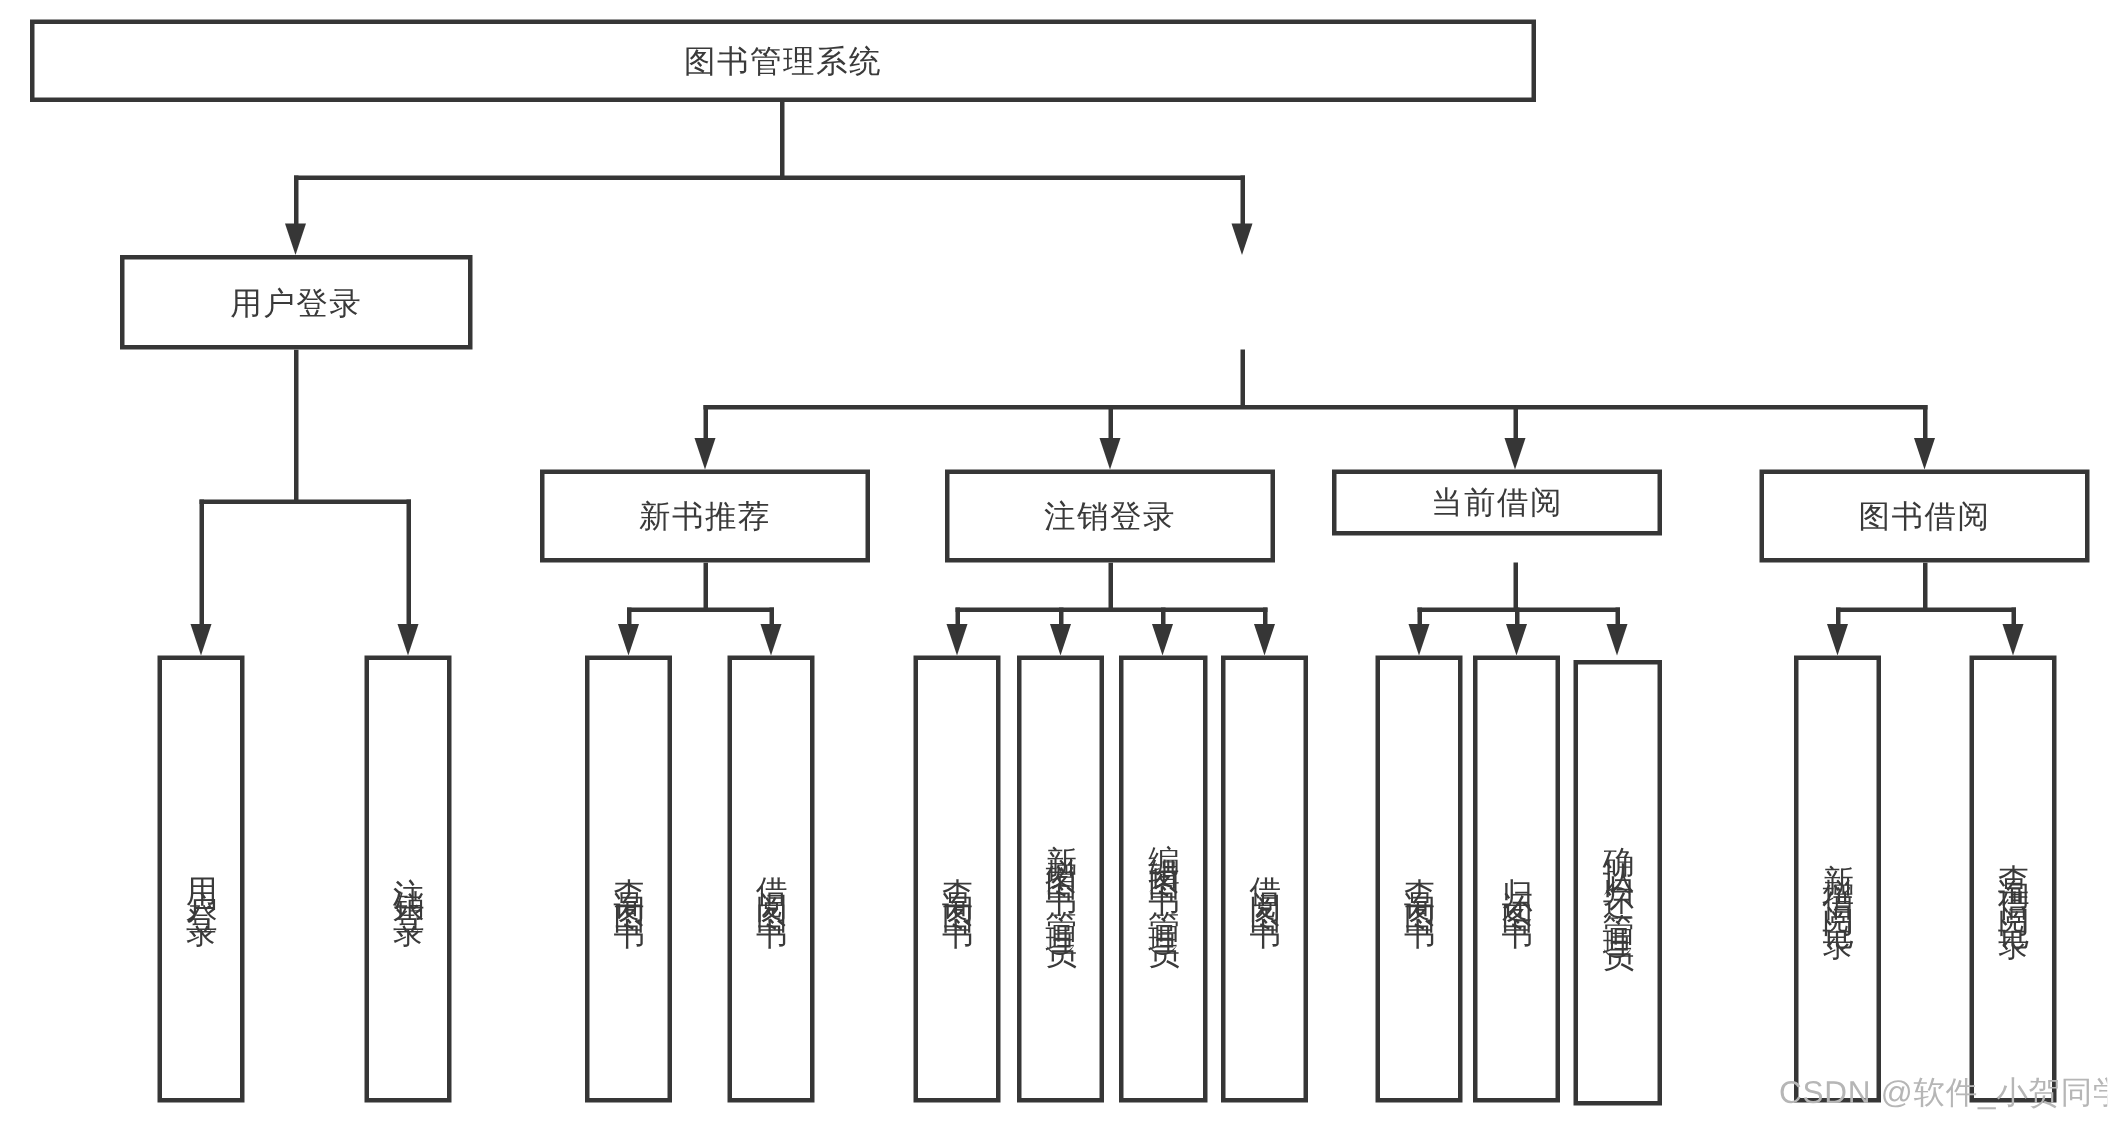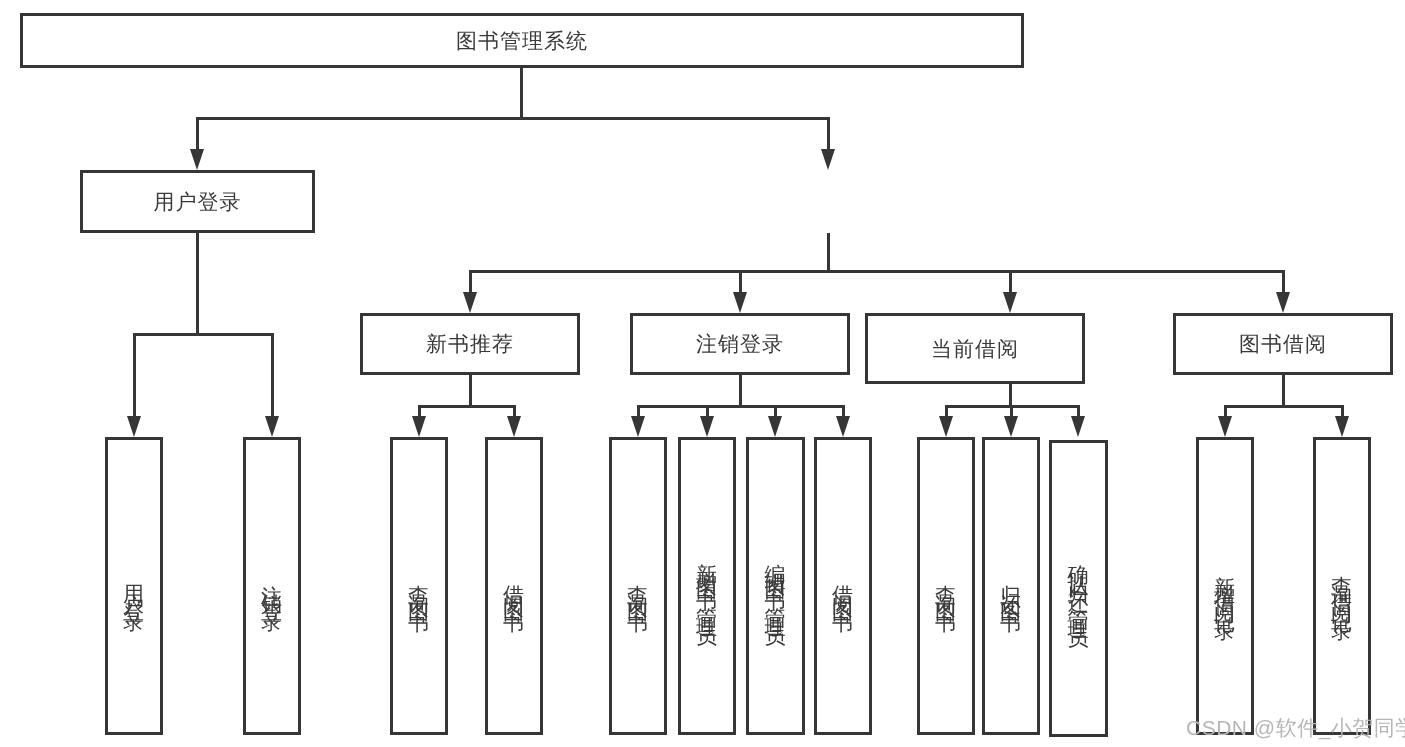--- a/index.html
+++ b/index.html
@@ -98,21 +98,21 @@
     <div class="arrow" style="left:1003px;top:292px"></div>
     <div class="arrow" style="left:1276px;top:292px"></div>
   </div>
 
   <div class="node" style="left:360px;top:313px;width:220px;height:62px">
     <span class="lbl">新书推荐</span>
   </div>
   <div class="node" style="left:630px;top:313px;width:220px;height:62px">
     <span class="lbl">注销登录</span>
   </div>
-  <div class="node" style="left:865px;top:313px;width:220px;height:71px">
+  <div class="node" style="left:888px;top:313px;width:220px;height:44px">
     <span class="lbl">当前借阅</span>
   </div>
   <div class="node" style="left:1173px;top:313px;width:220px;height:62px">
     <span class="lbl">图书借阅</span>
   </div>
 
   <div>
     <div class="vl" style="left:469px;top:375px;height:32px"></div>
     <div class="hl" style="left:418px;top:405px;width:98px"></div>
     <div class="vl" style="left:418px;top:405px;height:13px"></div>

